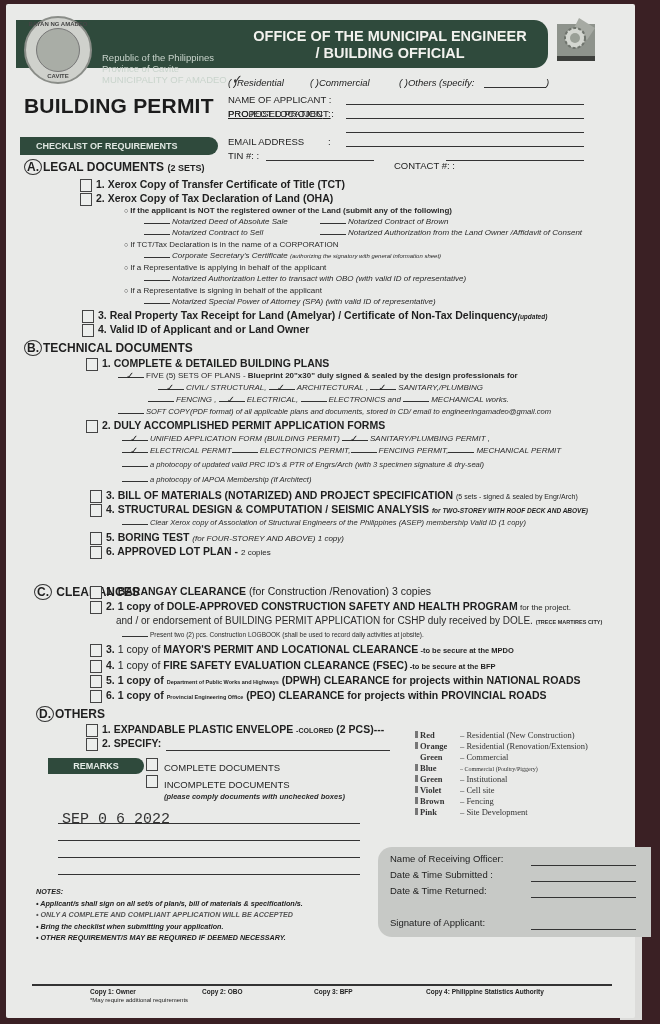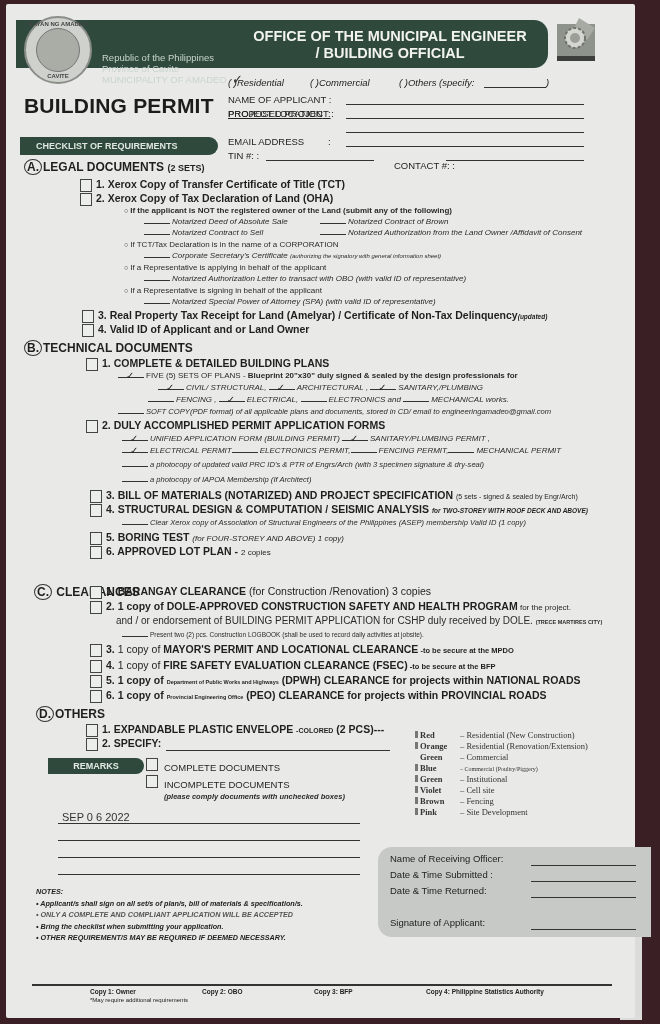--- a/index.html
+++ b/index.html
@@ -58,21 +58,21 @@
   .color-row b { display: inline-block; width: 40px; }
   .color-row .sw { display: inline-block; width: 3px; height: 7px; background: #777; margin-right: 2px; }
   .receiving-box { position: absolute; left: 372px; top: 843px; width: 273px; height: 90px; background: #c7c9c6; border-radius: 14px 0 0 14px; }
   .rlabel { position: absolute; left: 12px; font-size: 9.5px; color: #222; }
   .rline { position: absolute; left: 153px; width: 105px; height: 1px; background: #333; }
   .notes { position: absolute; left: 30px; top: 882px; font-size: 7.2px; font-style: italic; font-weight: bold; color: #222; line-height: 11.5px; }
   .notes .light { color: #555; font-weight: bold; }
   .footer-line { position: absolute; left: 26px; top: 980px; width: 580px; height: 1.5px; background: #333; }
   .copy { position: absolute; top: 984px; font-size: 6.5px; font-weight: bold; color: #222; }
   .remarks-line { position: absolute; left: 52px; width: 302px; height: 1px; background: #333; }
-  .stamp { position: absolute; left: 56px; top: 807px; font-family: Liberation Sans, sans-serif; font-size: 11px; color: #333; }
+  .stamp { position: absolute; left: 56px; top: 807px; font-family: Liberation Mono, monospace; font-size: 15px; color: #333; }
 </style>
 </head>
 <body>
 
 <div class="paper-under"></div>
 <div class="paper">
 
   <div class="header-band"></div>
   <div class="seal">
     <div class="seal-text-top">BAYAN NG AMADEO</div>

